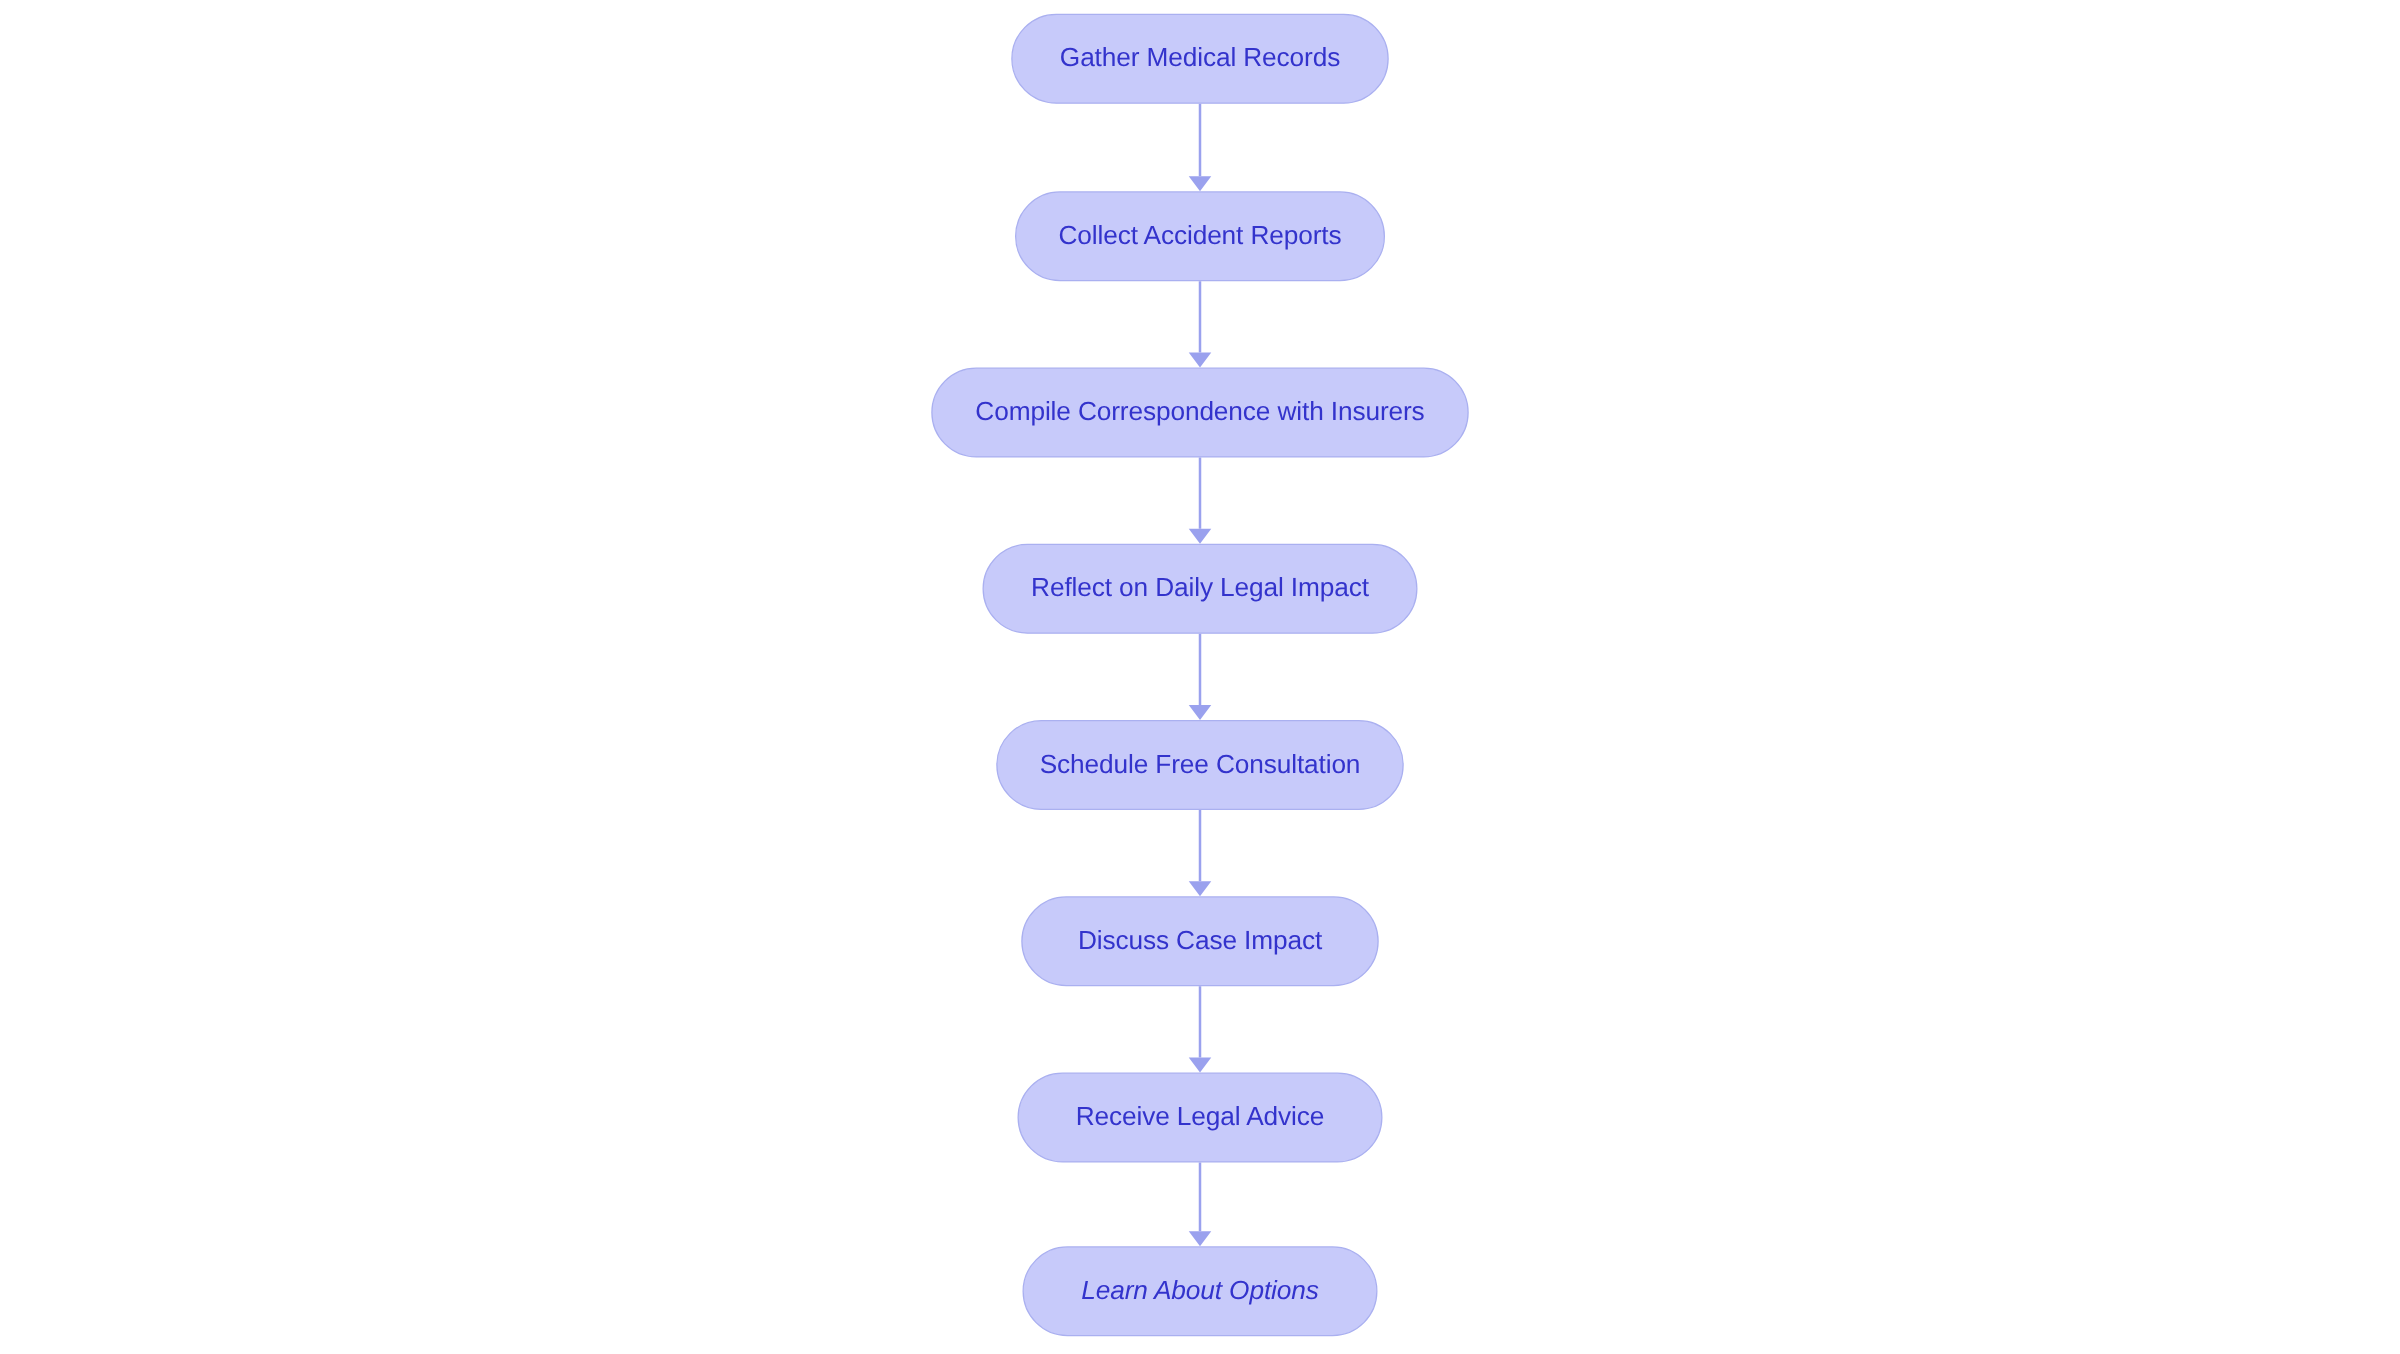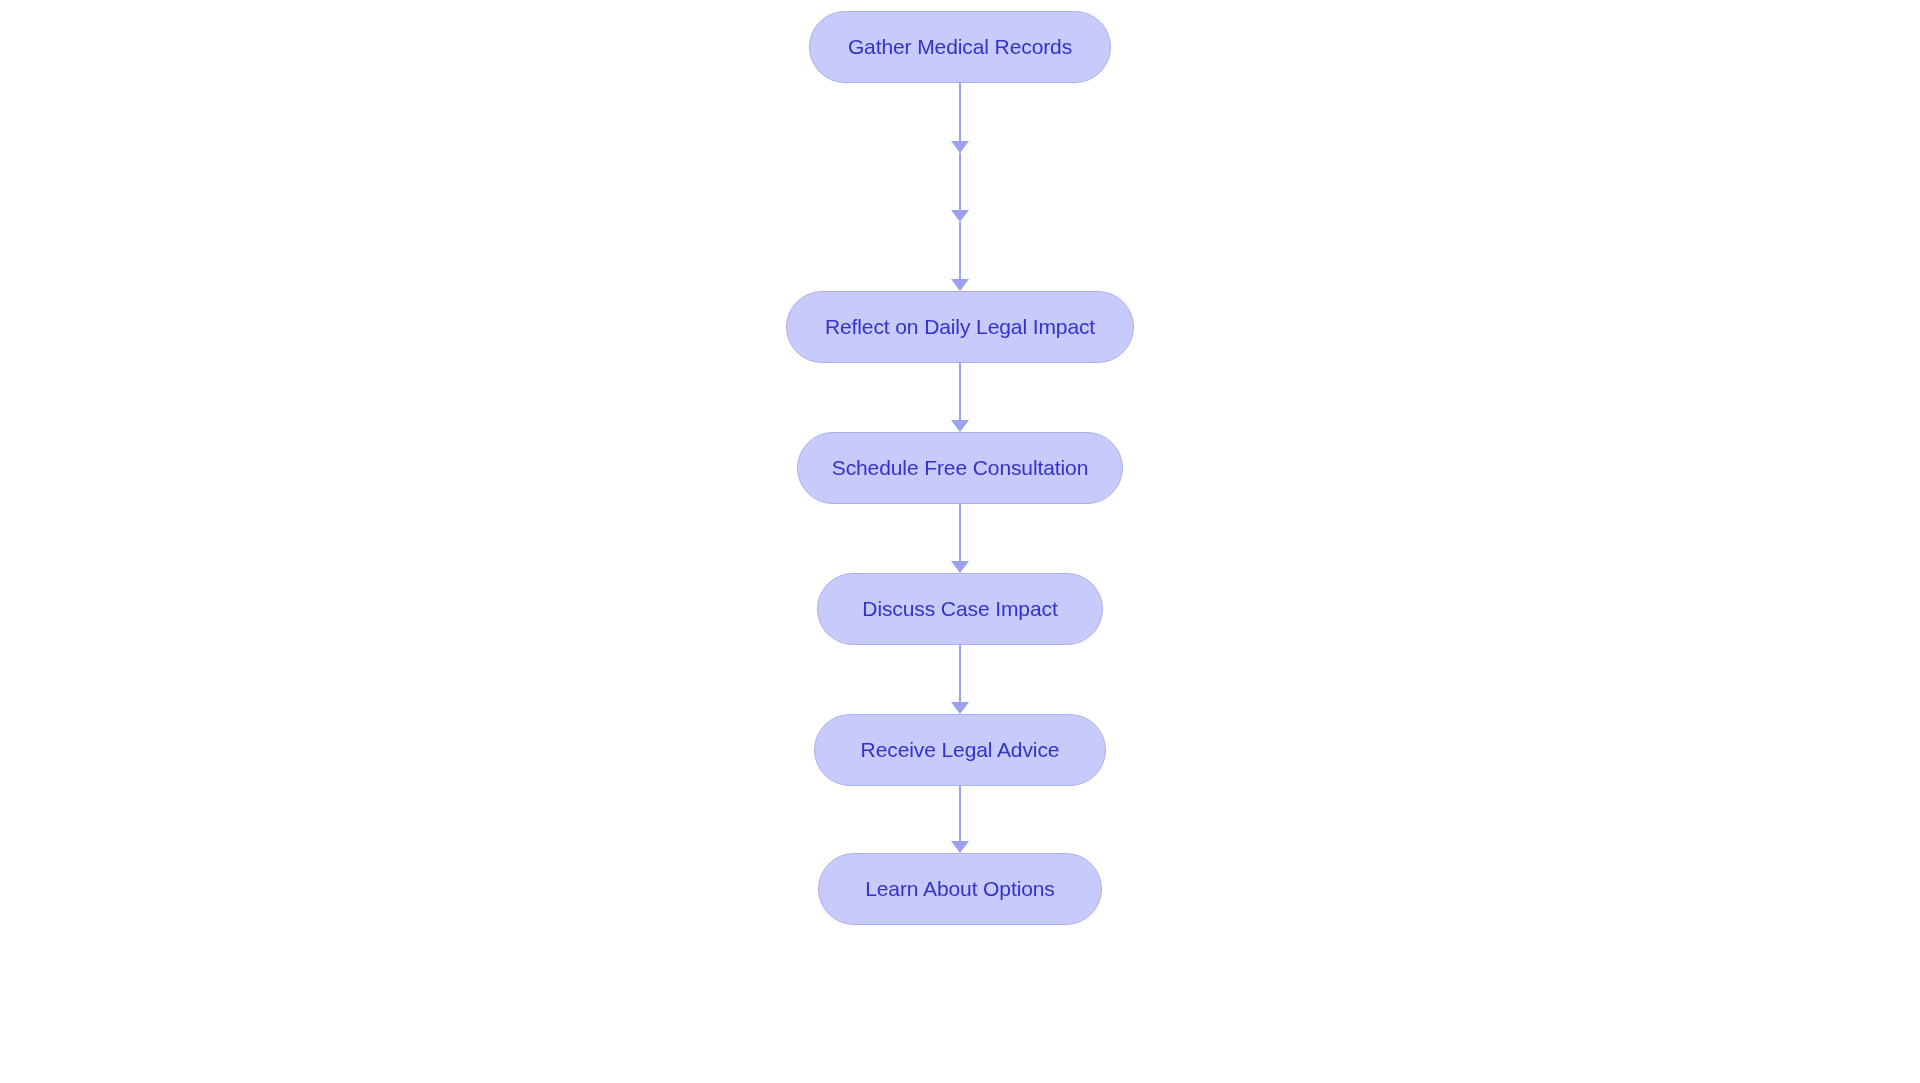--- a/index.html
+++ b/index.html
@@ -84,26 +84,28 @@
 <div id="flowchart">
   <div class="flow-column" style="padding-top:11px;">
 
     <div class="node" style="padding:0 38px;">Gather Medical Records</div>
 
     <div class="connector" style="height:70px;">
       <div class="line"></div>
       <div class="arrowhead"></div>
     </div>
 
+    <div class="node" style="padding:0 34px;">Collect Accident Reports</div>
 
     <div class="connector" style="height:69px;">
       <div class="line"></div>
       <div class="arrowhead"></div>
     </div>
 
+    <div class="node" style="padding:0 34px;">Compile Correspondence with Insurers</div>
 
     <div class="connector" style="height:69px;">
       <div class="line"></div>
       <div class="arrowhead"></div>
     </div>
 
     <div class="node" style="padding:0 38px;">Reflect on Daily Legal Impact</div>
 
     <div class="connector" style="height:69px;">
       <div class="line"></div>
@@ -124,16 +126,16 @@
       <div class="arrowhead"></div>
     </div>
 
     <div class="node" style="padding:0 46px;">Receive Legal Advice</div>
 
     <div class="connector" style="height:67px;">
       <div class="line"></div>
       <div class="arrowhead"></div>
     </div>
 
-    <div class="node" style="padding:13px 46px;">Learn About Options</div>
+    <div class="node" style="padding:13px 46px;font-style:italic;">Learn About Options</div>
 
   </div>
 </div>
 
 </body></html>

